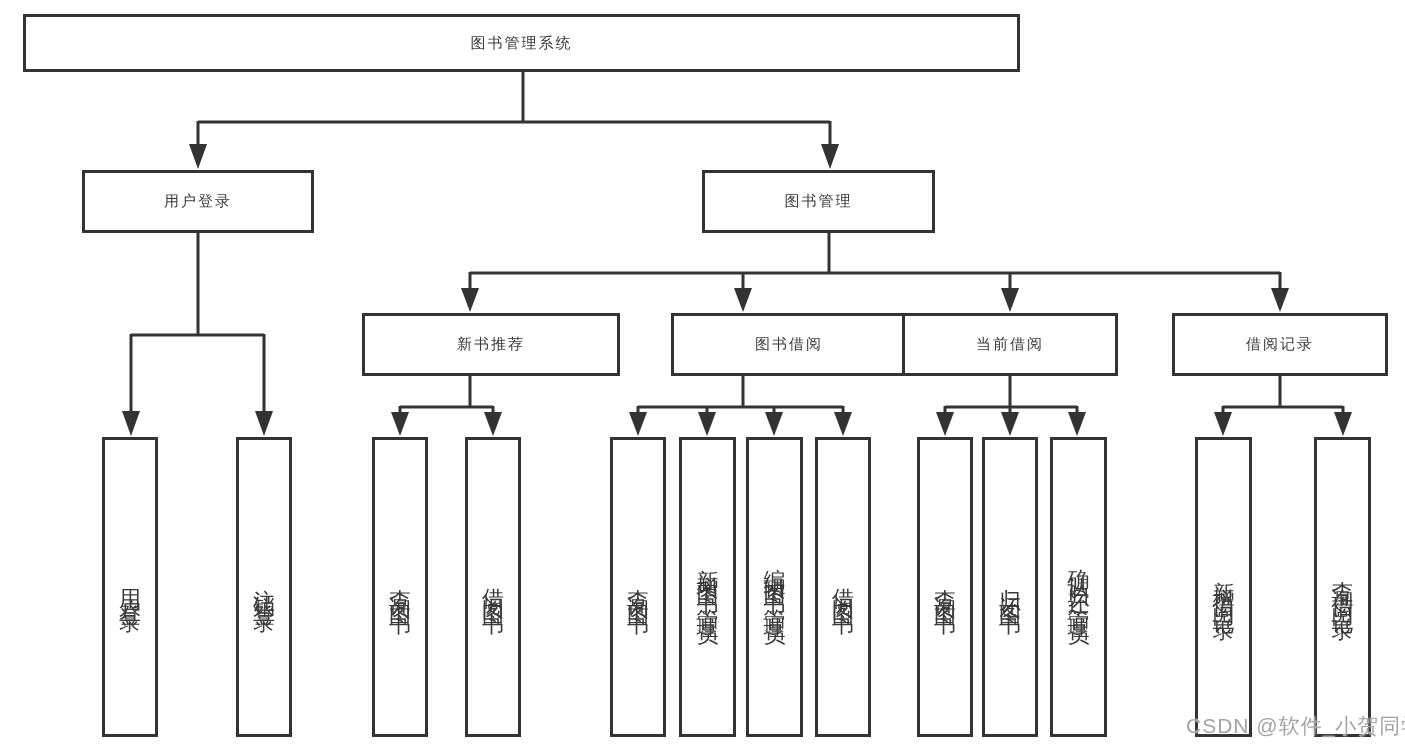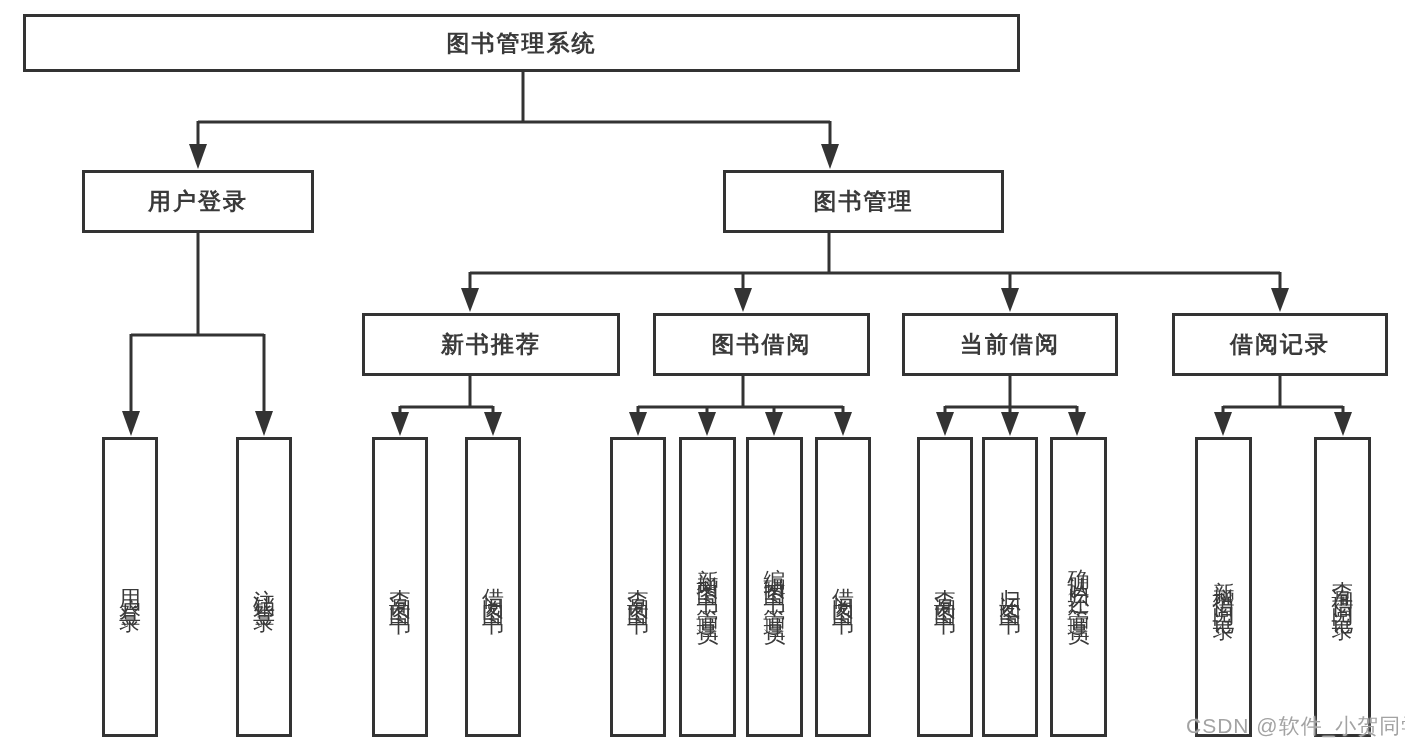--- a/index.html
+++ b/index.html
@@ -15,24 +15,23 @@
     position:absolute;
     box-sizing:border-box;
     background:#ffffff;
     border:3px solid #333333;
     display:flex;
     align-items:center;
     justify-content:center;
     color:#3a3a3a;
   }
   .hbox{
-    font-size:23px;
+    font-size:15px;
     letter-spacing:2px;
     white-space:nowrap;
-    font-weight:bold;
   }
   .root{top:14px;left:23px;width:997px;height:58px;}
   .lvl2{top:170px;height:63px;}
   .lvl3{top:313px;height:63px;}
   .vbox{
     top:437px;height:300px;
     font-size:22px;
     writing-mode:vertical-rl;
     text-orientation:mixed;
     letter-spacing:8px;
@@ -127,24 +126,24 @@
       <line class="cline" x1="1223" y1="406" x2="1223" y2="414"></line>
       <polygon class="ahead" points="1214,412 1232,412 1223,436"></polygon>
       <line class="cline" x1="1343" y1="406" x2="1343" y2="414"></line>
       <polygon class="ahead" points="1334,412 1352,412 1343,436"></polygon>
     </g>
   </svg>
 
   <div class="box hbox root">图书管理系统</div>
 
   <div class="box hbox lvl2" style="left:82px;width:232px;">用户登录</div>
-  <div class="box hbox lvl2" style="left:723px;width:281px;">图书管理</div>
+  <div class="box hbox lvl2" style="left:702px;width:233px;">图书管理</div>
 
   <div class="box hbox lvl3" style="left:362px;width:258px;">新书推荐</div>
-  <div class="box hbox lvl3" style="left:653px;width:217px;">图书借阅</div>
+  <div class="box hbox lvl3" style="left:671px;width:236px;">图书借阅</div>
   <div class="box hbox lvl3" style="left:902px;width:216px;">当前借阅</div>
   <div class="box hbox lvl3" style="left:1172px;width:216px;">借阅记录</div>
 
   <div class="box vbox" style="left:102px;width:56px;">用户登录</div>
   <div class="box vbox" style="left:236px;width:56px;">注销登录</div>
 
   <div class="box vbox" style="left:372px;width:56px;">查询图书</div>
   <div class="box vbox" style="left:465px;width:56px;">借阅图书</div>
 
   <div class="box vbox" style="left:610px;width:56px;">查询图书</div>

